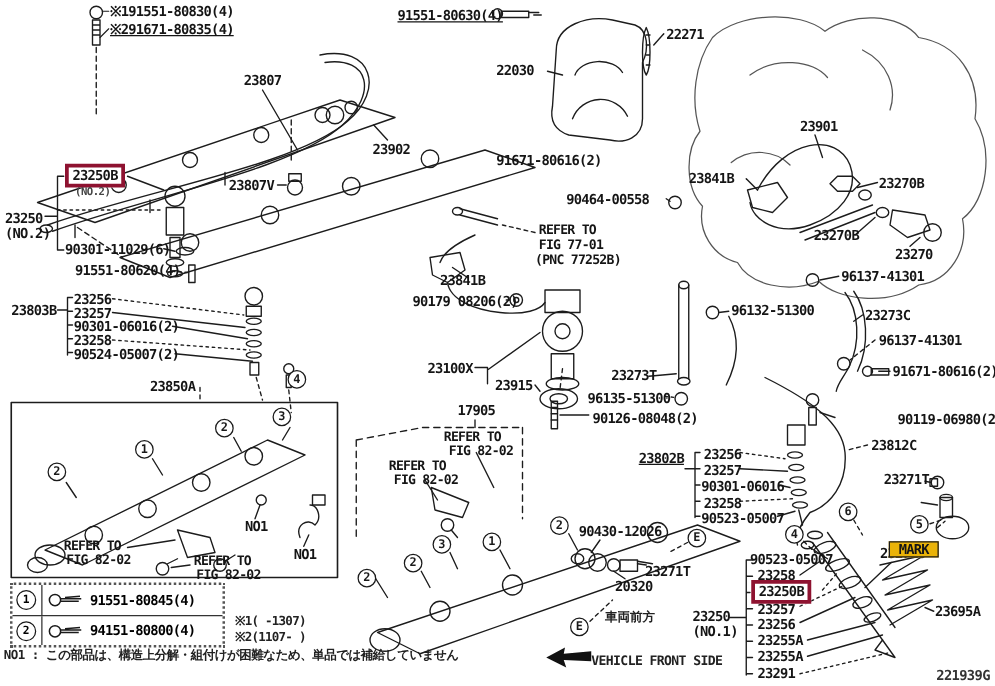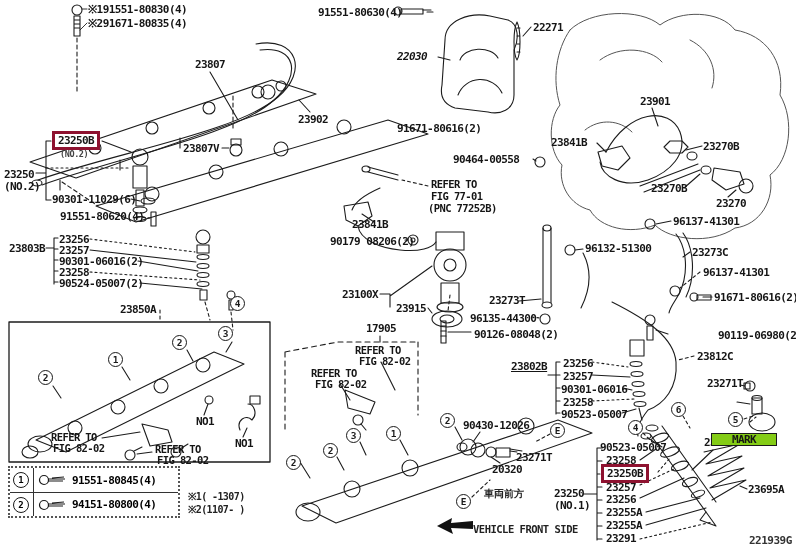--- a/index.html
+++ b/index.html
@@ -4,21 +4,21 @@
 <style>
   html,body{margin:0;padding:0;background:#fff;}
   .stage{position:relative;width:796px;height:549px;background:#ffffff;overflow:hidden;
          font-family:"DejaVu Sans Mono", monospace;}
   svg.art{position:absolute;left:0;top:0;}
   .lbl{position:absolute;font:bold 11px "DejaVu Sans Mono",monospace;letter-spacing:-0.6px;
        color:#151515;white-space:pre;line-height:11px;}
   .lbl.small{font-size:8.5px;color:#444;letter-spacing:-0.4px;}
   .lbl.refer{font-size:10.5px;}
   .lbl.redbox{border:3px solid #8e1230;padding:1px 3px;background:#fff;}
-  .lbl.blackbox{border:1.6px solid #1a1a1a;padding:0 20px;background:#84cc16;}
+  .lbl.blackbox{border:1.6px solid #1a1a1a;padding:0 7px;background:#eab308;}
   .callout{position:absolute;width:15px;height:15px;border:1.3px solid #1a1a1a;border-radius:50%;
        display:flex;align-items:center;justify-content:center;font:bold 9.5px "DejaVu Sans Mono",monospace;
        color:#1a1a1a;background:#fff;box-sizing:border-box;}
   .legend{position:absolute;left:8px;top:466px;width:172px;height:52px;border:2px dotted #555;
        display:grid;grid-template-rows:1fr 1fr;box-sizing:border-box;background:#fff;}
   .legend-row{display:flex;align-items:center;gap:4px;padding-left:3px;}
   .legend-row + .legend-row{border-top:1.4px solid #333;}
   .legend-num{width:14px;height:14px;border:1.3px solid #1a1a1a;border-radius:50%;flex:none;
        display:flex;align-items:center;justify-content:center;font:bold 9px "DejaVu Sans Mono",monospace;}
   .legend-part{font:bold 11px "DejaVu Sans Mono",monospace;letter-spacing:-0.6px;}
@@ -287,35 +287,36 @@
         <svg width="30" height="14" viewBox="0 0 30 14">
           <circle cx="6" cy="7" r="4.5" fill="none" stroke="#1a1a1a" stroke-width="1.2"></circle>
           <path d="M10,6 h17 M10,8 h15 M14,5 l12,-1" stroke="#1a1a1a" stroke-width="1.1" fill="none"></path>
         </svg>
         <span class="legend-part">94151-80800(4)</span>
       </div>
     </div>
   <div class="note" style="left:188px;top:489px">※1(    -1307)</div>
   <div class="note" style="left:188px;top:502px">※2(1107-    )</div>
 
+  <div class="foot" style="top:517px">NO1 : この部品は、構造上分解・組付けが困難なため、単品では補給していません</div>
 
   <svg class="front-arrow" viewBox="0 0 38 18">
     <path d="M1,9 L16,1 L15,6 L37,4 L37,12 L15,11 L17,17 Z" fill="#111" stroke="none"></path>
   </svg>
   <div class="front-jp">車両前方</div>
   <div class="front-en">VEHICLE FRONT SIDE</div>
 
   <div class="diag-id">221939G</div>
 
   <div id="labels-layer">
       <div class="lbl" style="left: 88px; top: 4px;">※191551-80830(4)</div>
-      <div class="lbl" style="left: 88px; top: 18px;">※291671-80835(4)</div>
-      <div class="lbl" style="left: 318px; top: 7px;">91551-80630(4)</div>
+      <div class="lbl" style="left: 88px; top: 18px; text-decoration: underline;">※291671-80835(4)</div>
+      <div class="lbl" style="left: 318px; top: 7px; text-decoration: underline;">91551-80630(4)</div>
       <div class="lbl" style="left: 533px; top: 22px;">22271</div>
-      <div class="lbl" style="left: 397px; top: 51px; font-style: italic;">22030</div>
+      <div class="lbl" style="left: 397px; top: 51px;">22030</div>
       <div class="lbl" style="left: 195px; top: 59px;">23807</div>
       <div class="lbl" style="left: 640px; top: 96px;">23901</div>
       <div class="lbl" style="left: 298px; top: 114px;">23902</div>
       <div class="lbl" style="left: 397px; top: 123px;">91671-80616(2)</div>
       <div class="lbl redbox" style="left: 52px; top: 131px;">23250B</div>
       <div class="lbl small" style="left: 60px; top: 149px;">(NO.2)</div>
       <div class="lbl" style="left: 183px; top: 143px;">23807V</div>
       <div class="lbl" style="left: 551px; top: 137px;">23841B</div>
       <div class="lbl" style="left: 703px; top: 141px;">23270B</div>
       <div class="lbl" style="left: 453px; top: 154px; text-align: right;">90464-00558</div>
@@ -338,21 +339,21 @@
       <div class="lbl" style="left: 9px; top: 243px;">23803B</div>
       <div class="lbl" style="left: 59px; top: 234px;">23256</div>
       <div class="lbl" style="left: 59px; top: 245px;">23257</div>
       <div class="lbl" style="left: 59px; top: 256px;">90301-06016(2)</div>
       <div class="lbl" style="left: 59px; top: 267px;">23258</div>
       <div class="lbl" style="left: 59px; top: 278px;">90524-05007(2)</div>
       <div class="lbl" style="left: 120px; top: 304px;">23850A</div>
       <div class="lbl" style="left: 342px; top: 289px;">23100X</div>
       <div class="lbl" style="left: 396px; top: 303px;">23915</div>
       <div class="lbl" style="left: 489px; top: 295px; text-align: center;">23273T</div>
-      <div class="lbl" style="left: 470px; top: 313px;">96135-44300</div>
+      <div class="lbl" style="left: 470px; top: 313px;">96135-51300</div>
       <div class="lbl" style="left: 474px; top: 329px;">90126-08048(2)</div>
       <div class="lbl" style="left: 366px; top: 323px;">17905</div>
       <div class="lbl refer" style="left: 355px; top: 345px;">REFER TO</div>
       <div class="lbl refer" style="left: 359px; top: 356px;">FIG 82-02</div>
       <div class="lbl refer" style="left: 311px; top: 368px;">REFER TO</div>
       <div class="lbl refer" style="left: 315px; top: 379px;">FIG 82-02</div>
       <div class="lbl refer" style="left: 51px; top: 432px;">REFER TO</div>
       <div class="lbl refer" style="left: 53px; top: 443px;">FIG 82-02</div>
       <div class="lbl refer" style="left: 155px; top: 444px;">REFER TO</div>
       <div class="lbl refer" style="left: 157px; top: 455px;">FIG 82-02</div>

